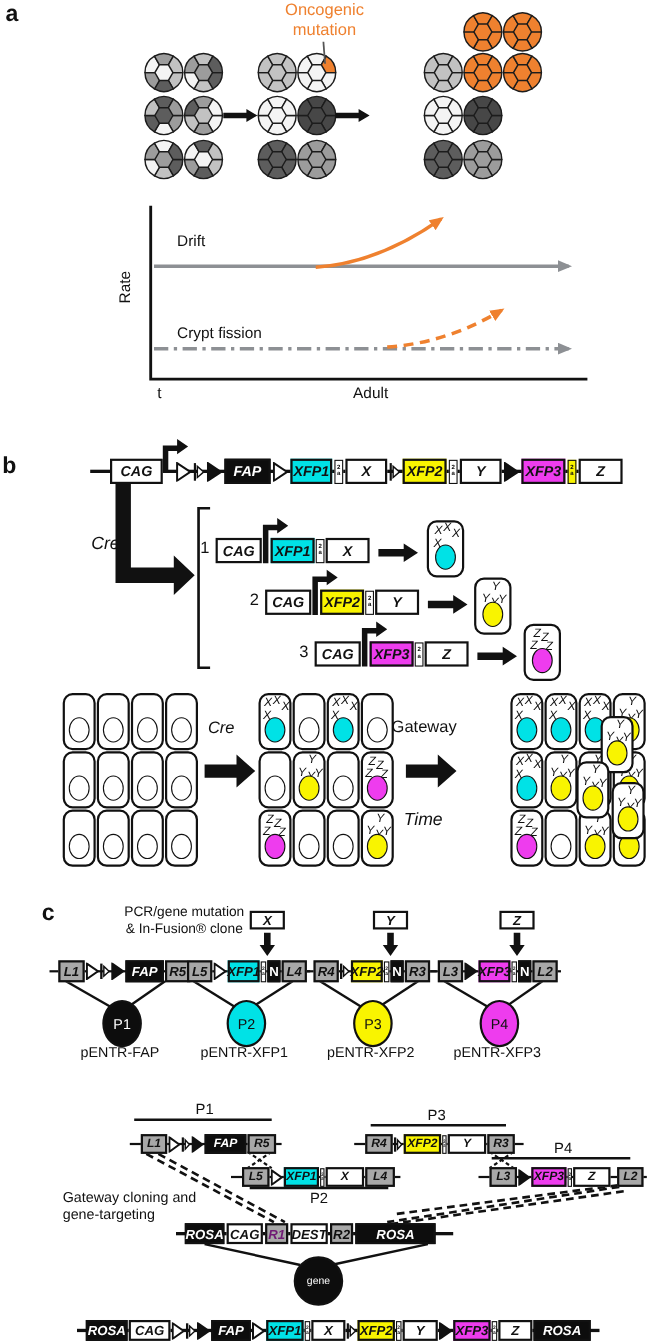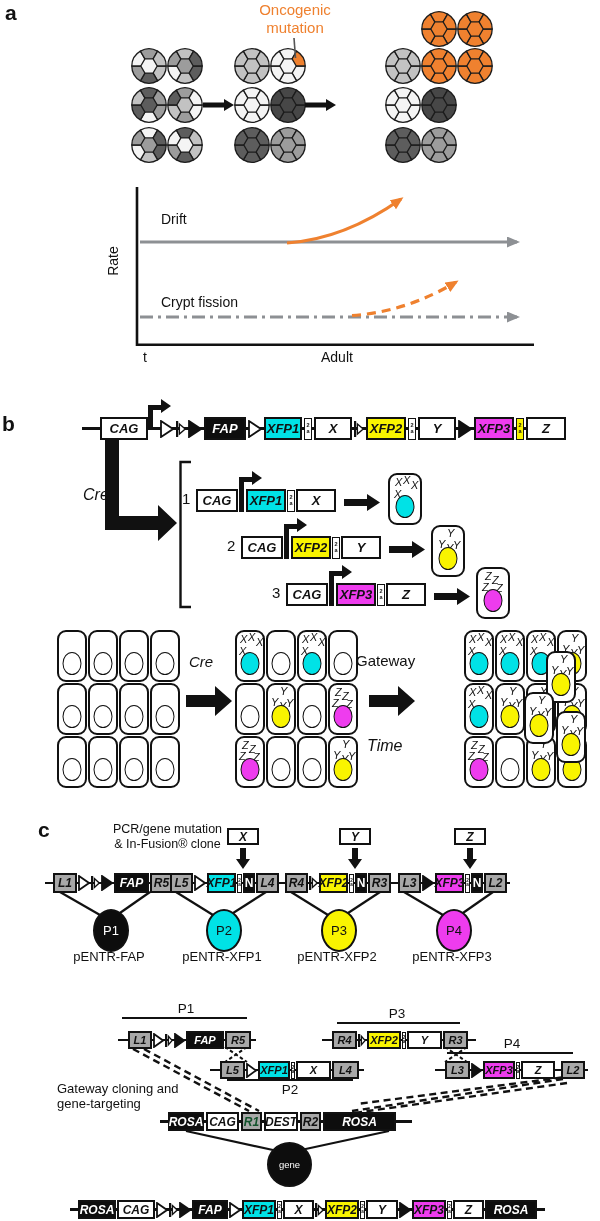--- a/index.html
+++ b/index.html
@@ -507,21 +507,21 @@
       <span>a</span>
     </div>
     <div class="gbox" style="width: 34px; height: 18px; font-size: 11px; background: rgb(255, 255, 255); color: rgb(17, 17, 17);">Z</div>
     <div style="width: 4px; height: 1px; flex: 0 0 auto;"></div>
     <div class="gbox" style="width: 24px; height: 18px; font-size: 11px; background: rgb(168, 168, 168); color: rgb(17, 17, 17);">L2</div>
   </div>
 <div class="cline" style="left:160px;top:1120.3px;width:252px;"></div>
 <div class="construct" style="left: 168px; top: 1112px; height: 19px; column-gap: 2px;">
     <div class="gbox" style="width: 36px; height: 19px; font-size: 12px; background: rgb(13, 13, 13); color: rgb(255, 255, 255);">ROSA</div>
     <div class="gbox" style="width: 33px; height: 19px; font-size: 12px; background: rgb(255, 255, 255); color: rgb(17, 17, 17);">CAG</div>
-    <div class="gbox" style="width: 21px; height: 19px; font-size: 12px; background: rgb(168, 168, 168); color: #14532d;">R1</div>
+    <div class="gbox" style="width: 21px; height: 19px; font-size: 12px; background: rgb(168, 168, 168); color: #701a75;">R1</div>
     <div class="gbox" style="width: 34px; height: 19px; font-size: 12px; background: rgb(255, 255, 255); color: rgb(17, 17, 17);">DEST</div>
     <div class="gbox" style="width: 21px; height: 19px; font-size: 12px; background: rgb(168, 168, 168); color: rgb(17, 17, 17);">R2</div>
     <div class="gbox" style="width: 73px; height: 19px; font-size: 12px; background: rgb(13, 13, 13); color: rgb(255, 255, 255);">ROSA</div>
   </div>
 <div class="cline" style="left:70px;top:1208.3px;width:475px;"></div>
 <div class="construct" style="left: 78px; top: 1200px; height: 19px; column-gap: 1px;">
     <div class="gbox" style="width: 38px; height: 19px; font-size: 12px; background: rgb(13, 13, 13); color: rgb(255, 255, 255);">ROSA</div>
     <div class="gbox" style="width: 38px; height: 19px; font-size: 12px; background: rgb(255, 255, 255); color: rgb(17, 17, 17);">CAG</div>
     <svg width="12" height="16" style="flex: 0 0 auto;">
       <polygon points="1,1 11,8 1,15" fill="#fff" stroke="#111" stroke-width="1.8"></polygon>

